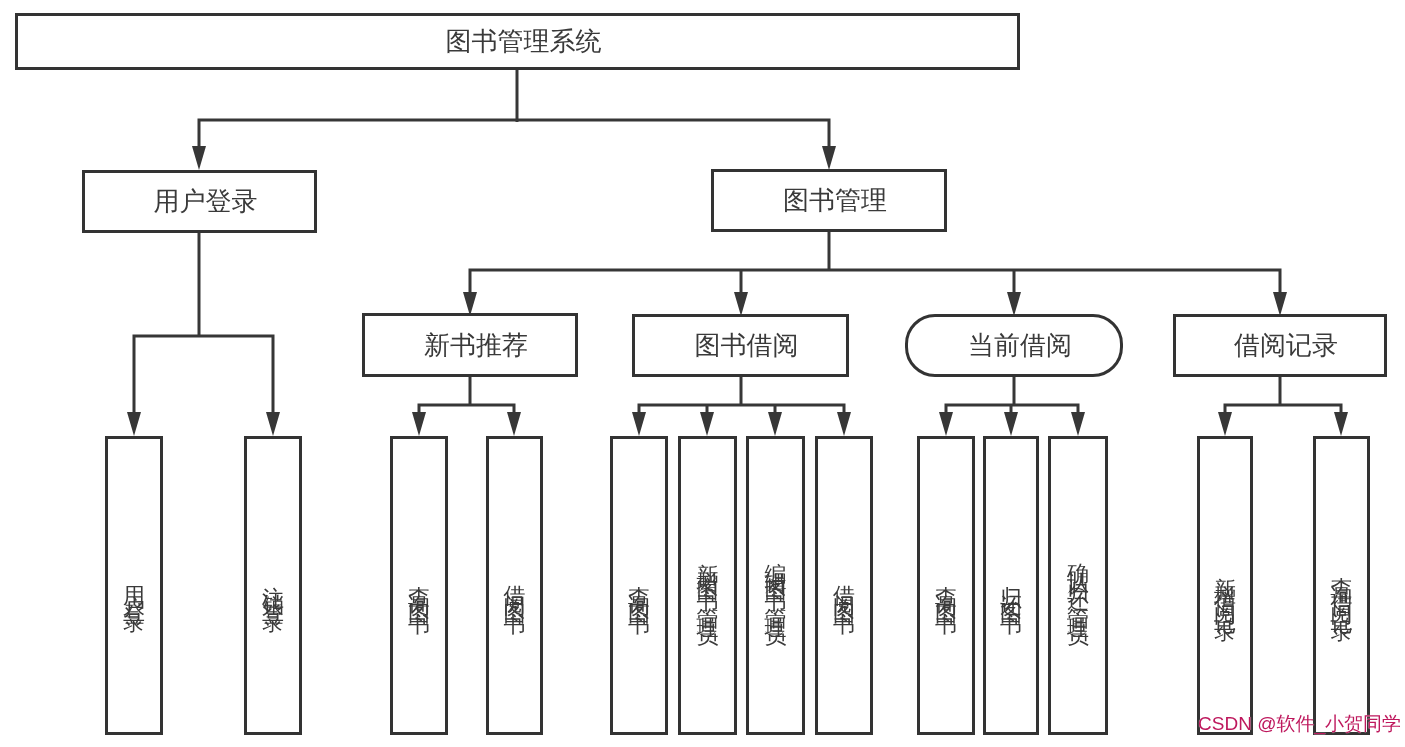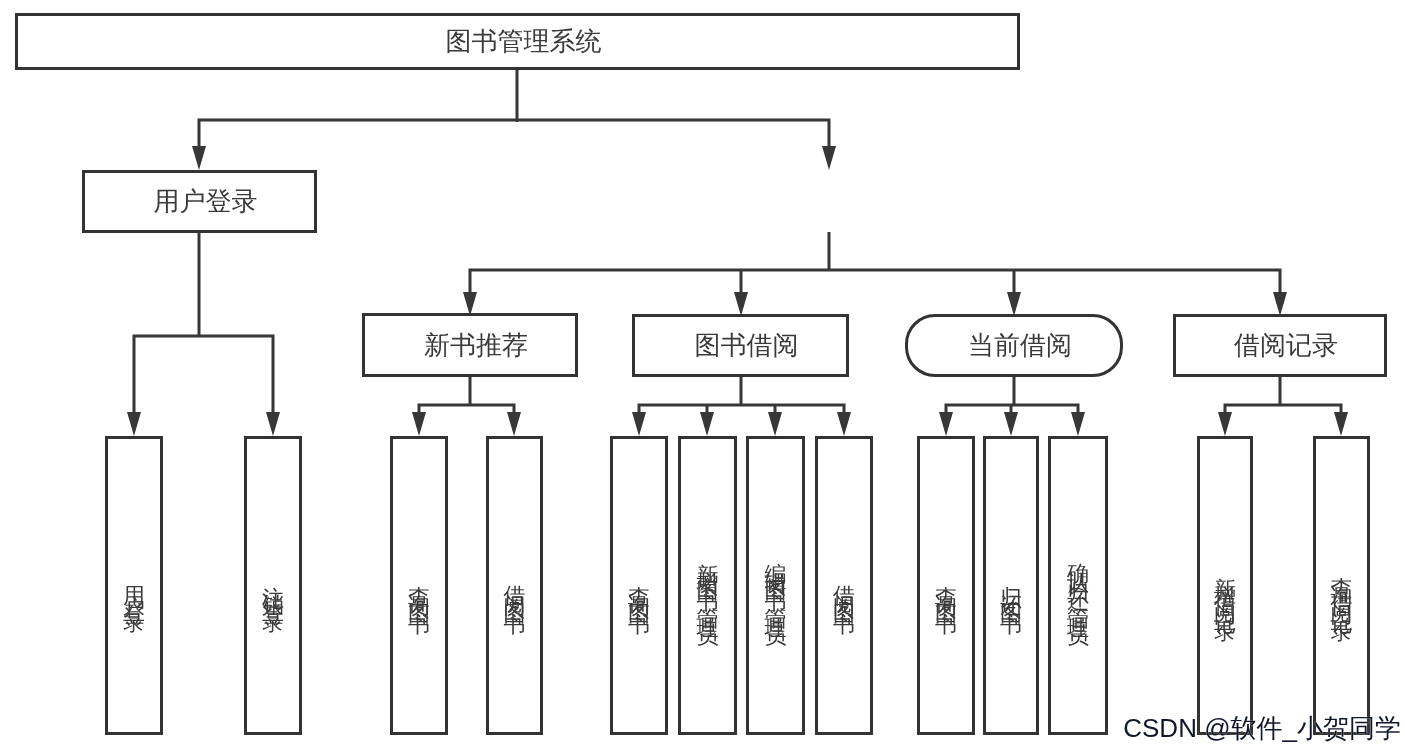--- a/index.html
+++ b/index.html
@@ -19,21 +19,21 @@
     position:absolute; top:436px; width:58px; height:299px;
     box-sizing:border-box; border:3px solid #333333; background:#ffffff;
     display:flex; align-items:center; justify-content:center; z-index:2;
   }
   .leaf span {
     writing-mode:vertical-rl; text-orientation:mixed;
     font-size:22px; letter-spacing:9px; color:#3a3a3a; white-space:nowrap;
   }
   #watermark {
     position:absolute; top:711px; right:4px;
-    font-size:26px; color:#0f172a; z-index:5;
+    font-size:19px; color:#be185d; z-index:5;
     text-shadow:0 0 1px #ffffff;
   }
 </style>
 </head>
 <body>
 
 <div id="stage">
 
   <svg id="connectors" width="1405" height="747" viewBox="0 0 1405 747">
     <g stroke="#373737" stroke-width="3" fill="none">
@@ -76,20 +76,21 @@
       <path d="M1004 412 L1018 412 L1011 436 Z"></path>
       <path d="M1071 412 L1085 412 L1078 436 Z"></path>
       <path d="M1218 412 L1232 412 L1225 436 Z"></path>
       <path d="M1334 412 L1348 412 L1341 436 Z"></path>
     </g>
   </svg>
 
   <div class="hnode" style="left:15px; top:13px; width:1005px; height:57px;">图书管理系统</div>
 
   <div class="hnode" style="left:82px; top:170px; width:235px; height:63px;">用户登录</div>
+  <div class="hnode" style="left:711px; top:169px; width:236px; height:63px;">图书管理</div>
 
   <div class="hnode" style="left:362px; top:313px; width:216px; height:64px;">新书推荐</div>
   <div class="hnode" style="left:632px; top:314px; width:217px; height:63px;">图书借阅</div>
   <div class="hnode" style="left:905px; top:314px; width:218px; height:63px;border-radius:30px;">当前借阅</div>
   <div class="hnode" style="left:1173px; top:314px; width:214px; height:63px;">借阅记录</div>
 
   <div class="leaf" style="left:105px;">
     <span>用户登录</span>
   </div>
   <div class="leaf" style="left:244px;">

